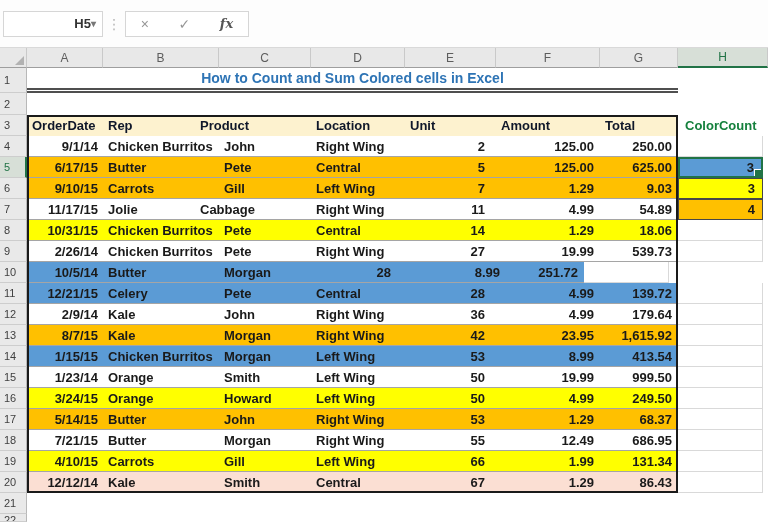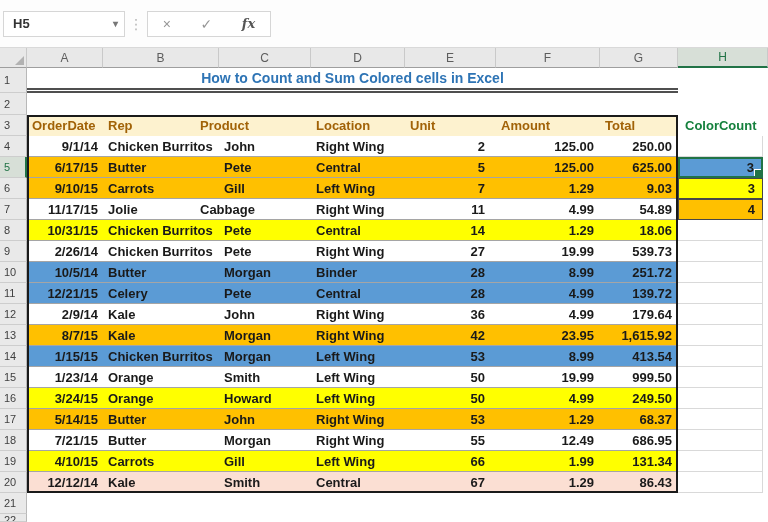--- a/index.html
+++ b/index.html
@@ -2,22 +2,22 @@
 <html><head>
 <meta charset="utf-8">
 <style>
   * { margin:0; padding:0; box-sizing:border-box; }
   html,body { width:768px; height:522px; overflow:hidden; background:#fff;
               font-family:"Liberation Sans", sans-serif; }
 
   
   .topbar { height:48px; width:768px; background:#fdfdfd; display:flex; align-items:center;
             border-bottom:1px solid #d9d9d9; }
-  .namebox { margin-left:3px; width:122px; height:26px; background:#fff; border:1px solid #d6d6d6;
-             display:flex; align-items:center; justify-content:space-between; padding:0 6px 0 9px;
+  .namebox { margin-left:3px; width:100px; height:26px; background:#fff; border:1px solid #d6d6d6;
+             display:flex; align-items:center; justify-content:flex-end; padding:0 6px 0 9px;
              font-size:13px; font-weight:600; color:#333; }
   .caret { font-size:10px; color:#777; }
   .dots  { width:22px; text-align:center; color:#b5b5b5; font-size:14px; }
   .fbuttons { width:124px; height:26px; background:#fff; border:1px solid #d6d6d6;
               display:flex; align-items:center; justify-content:space-around; }
   .fbtn { color:#969696; font-size:14px; }
   .fbtn.fx { font-family:"DejaVu Serif", serif; font-style:italic; color:#555; font-size:13px; font-weight:600; }
   .formulabox { flex:1; height:26px; margin-left:7px; background:#fff; border:1px solid #d6d6d6;
                 border-right:none; display:flex; align-items:center; padding-left:9px;
                 font-size:13px; font-weight:600; color:#2b2b2b; }
@@ -50,21 +50,21 @@
   .sel-rowhdr { background:#d7dfd7; color:#217346; border-right:2px solid #217346; }
 
   
   .title-row { height:25px; }
   .title-cell { justify-content:center; color:#2e74b5; font-weight:700; font-size:14px;
                 background:#fff; border-bottom:5px double #4f4f4f;text-align:center; }
   .r2 { height:22px; }
   .hdr3-row, .data-row, .r21 { height:21px; }
   .r22 { height:8px; }
   .r22 .rowhdr { align-items:flex-start; }
-  .hdr3 { background:#fdf2cf; color:#a16207; font-weight:700; padding-left:5px; }
+  .hdr3 { background:#fdf2cf; color:#0f172a; font-weight:700; padding-left:5px; }
   .cc-label { padding-left:7px; font-weight:600; color:#15803d; background:#fff; }
 
   
   .fillable { border-bottom:1px solid #a5a5a5; }
   .txt { padding-left:5px; }
   .num { justify-content:flex-end; }
   .ca { padding-right:5px; } .ce { padding-right:11px; }
   .cf { padding-right:6px; } .cg { padding-right:6px; }
   .chh { padding-right:7px; background:#fff; border-right:1px solid #d9d9d9;
          border-bottom:1px solid #d9d9d9; }
@@ -214,21 +214,20 @@
     <div class="cell fillable num cf w-f fill-white">19.99</div>
     <div class="cell fillable num cg w-g fill-white">539.73</div>
     <div class="cell num chh w-h"></div>
     <div class="cell sliver w-sl"></div>
   </div>
         <div class="row data-row">
     <div class="cell rowhdr">10</div>
     <div class="cell fillable num ca w-a fill-blue">10/5/14</div>
     <div class="cell fillable txt cb w-b fill-blue">Butter</div>
     <div class="cell fillable txt cc w-c fill-blue">Morgan</div>
-    <div class="cell fillable txt cd w-d fill-blue">Binder</div>
     <div class="cell fillable num ce w-e fill-blue">28</div>
     <div class="cell fillable num cf w-f fill-blue">8.99</div>
     <div class="cell fillable num cg w-g fill-blue">251.72</div>
     <div class="cell num chh w-h"></div>
     <div class="cell sliver w-sl"></div>
   </div>
         <div class="row data-row">
     <div class="cell rowhdr">11</div>
     <div class="cell fillable num ca w-a fill-blue">12/21/15</div>
     <div class="cell fillable txt cb w-b fill-blue">Celery</div>

